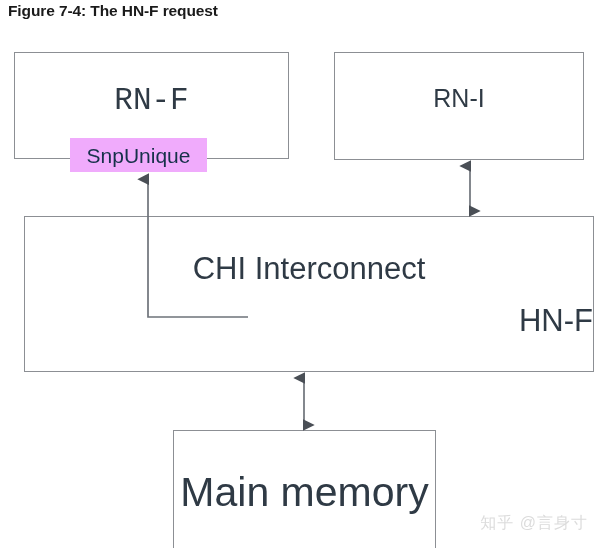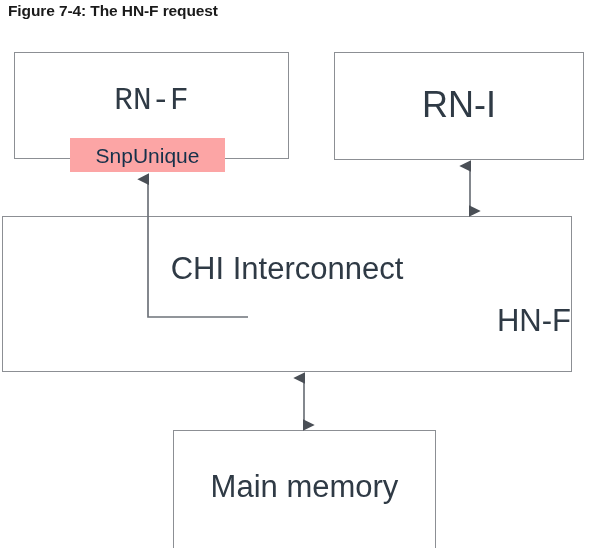--- a/index.html
+++ b/index.html
@@ -63,26 +63,26 @@
 
   
   #box-rni {
     left: 334px;
     top: 52px;
     width: 250px;
     height: 108px;
   }
   #label-rni {
     top: 31px;
-    font-size: 36px;
+    font-size: 25px;
   }
 
   
   #box-interconnect {
-    left: 2px;
+    left: 24px;
     top: 216px;
     width: 570px;
     height: 156px;
   }
   #label-interconnect {
     position: absolute;
     left: 0;
     top: 34px;
     width: 100%;
     text-align: center;
@@ -103,31 +103,31 @@
 
   
   #box-memory {
     left: 173px;
     top: 430px;
     width: 263px;
     height: 126px;
   }
   #label-memory {
     top: 38px;
-    font-size: 31px;
+    font-size: 41px;
   }
 
   
   #badge-snpunique {
     position: absolute;
     left: 70px;
     top: 138px;
-    width: 155px;
+    width: 137px;
     height: 34px;
-    background: #fca5a5;
+    background: #f0abfc;
     display: flex;
     align-items: center;
     justify-content: center;
     z-index: 6;
   }
   #badge-snpunique-label {
     font-size: 21px;
     color: #16314a;
     white-space: nowrap;
     line-height: 1;
@@ -206,14 +206,15 @@
       SnpUnique (elbow, arrow points up into the badge) --&gt;
     <g>
       <path d="M 248 317 L 148 317 L 148 178" fill="none" stroke="#6e737a" stroke-width="1.7" stroke-linejoin="miter" stroke-linecap="butt" marker-end="url(#arrow-tip)"></path>
     </g>
   </svg>
 
   <div id="badge-snpunique">
     <span id="badge-snpunique-label">SnpUnique</span>
   </div>
 
+  <div id="watermark">知乎 @言身寸</div>
 
 </div>
 
 </body></html>

